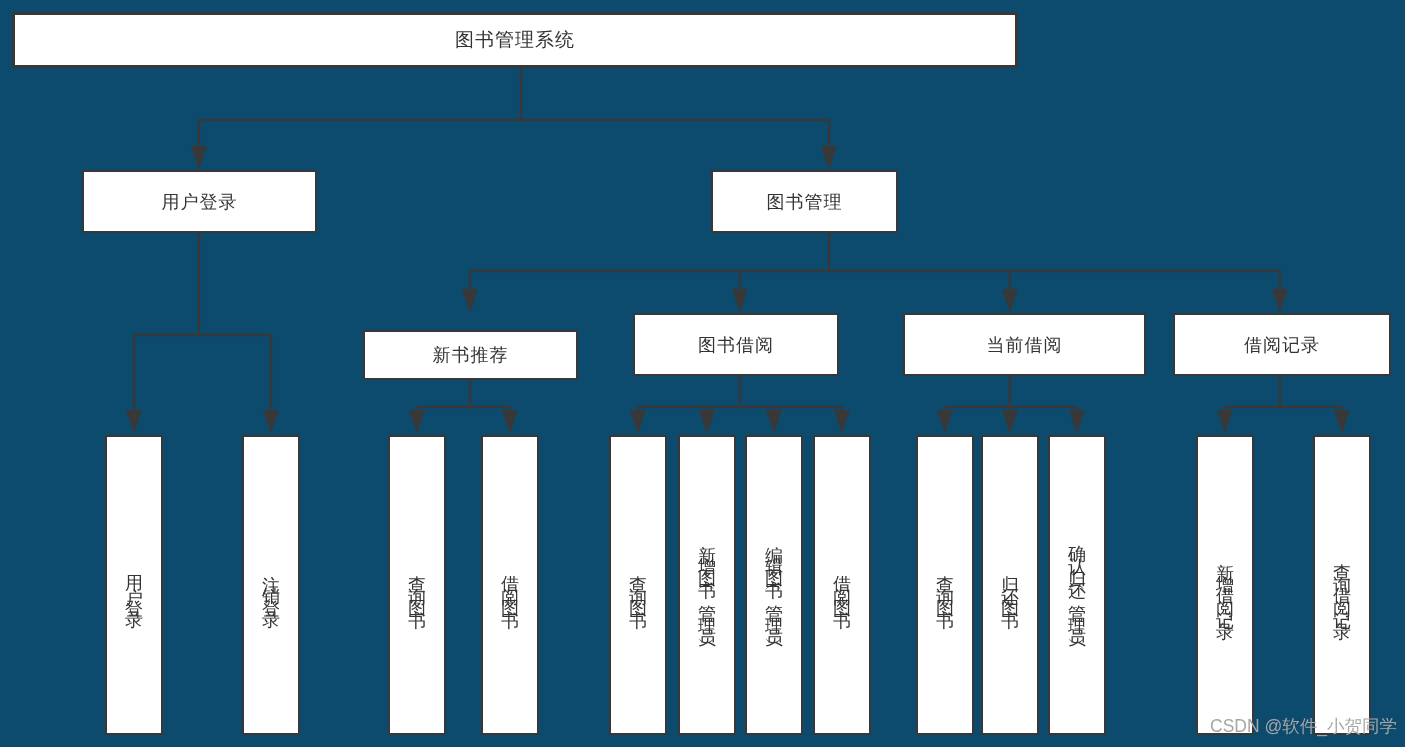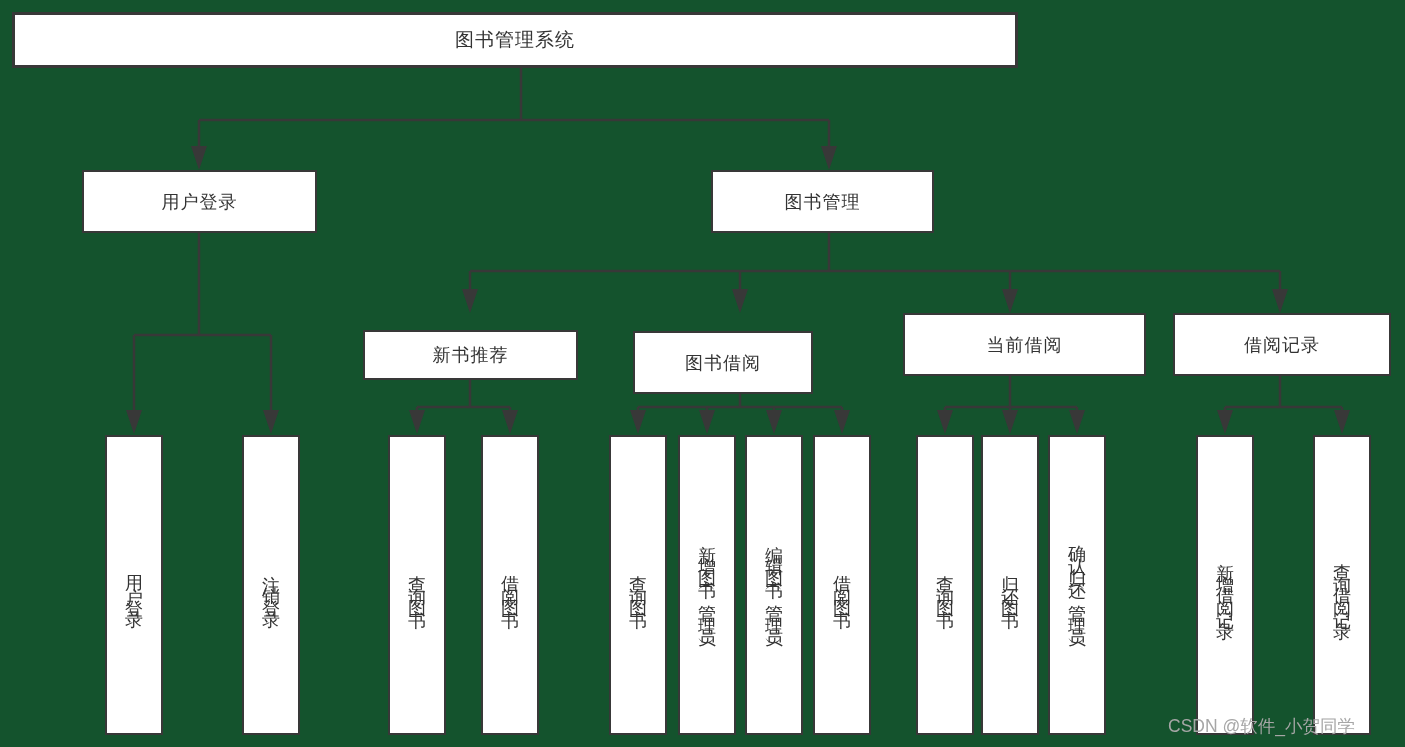--- a/index.html
+++ b/index.html
@@ -40,32 +40,32 @@
     writing-mode: vertical-rl;
     text-orientation: mixed;
     font-size: 18px;
     line-height: 1;
     letter-spacing: 12px;
     color: #333333;
     white-space: nowrap;
   }
   #watermark {
     position: absolute;
-    left: 1168px;
+    left: 1210px;
     top: 714px;
     z-index: 3;
     font-size: 17.5px;
     color: #a6a6a6;
     white-space: nowrap;
   }
 </style>
 </head>
 <body>
 
-<div id="stage" style="background: #14532d;">
+<div id="stage" style="background: #0c4a6e;">
 
   <svg id="connectors" viewBox="0 0 1405 747">
     <g fill="none" stroke="#383838" stroke-width="2.5">
       <path d="M521 68 V120 M199 120 H829 M199 120 V152 M829 120 V152"></path>
       <path d="M199 233 V335 M134 335 H271 M134 335 V416 M271 335 V416"></path>
       <path d="M829 233 V271 M470 271 H1280 M470 271 V295 M740 271 V295 M1010 271 V295 M1280 271 V295"></path>
       <path d="M470 376 V407 M417 407 H510 M417 407 V416 M510 407 V416"></path>
       <path d="M740 376 V407 M638 407 H842 M638 407 V416 M707 407 V416 M774 407 V416 M842 407 V416"></path>
       <path d="M1010 376 V407 M945 407 H1077 M945 407 V416 M1010 407 V416 M1077 407 V416"></path>
       <path d="M1280 376 V407 M1225 407 H1342 M1225 407 V416 M1342 407 V416"></path>
@@ -93,28 +93,28 @@
     </g>
   </svg>
 
   <div class="box hbox root" style="left:12px;top:12px;width:1006px;height:56px">
     <span class="lbl">图书管理系统</span>
   </div>
 
   <div class="box hbox" style="left:82px;top:170px;width:235px;height:63px">
     <span class="lbl">用户登录</span>
   </div>
-  <div class="box hbox" style="left:711px;top:170px;width:223px;height:63px">
+  <div class="box hbox" style="left:711px;top:170px;width:187px;height:63px">
     <span class="lbl">图书管理</span>
   </div>
 
   <div class="box hbox" style="left:363px;top:330px;width:215px;height:50px">
     <span class="lbl">新书推荐</span>
   </div>
-  <div class="box hbox" style="left:633px;top:331px;width:180px;height:63px">
+  <div class="box hbox" style="left:633px;top:313px;width:206px;height:63px">
     <span class="lbl">图书借阅</span>
   </div>
   <div class="box hbox" style="left:903px;top:313px;width:243px;height:63px">
     <span class="lbl">当前借阅</span>
   </div>
   <div class="box hbox" style="left:1173px;top:313px;width:218px;height:63px">
     <span class="lbl">借阅记录</span>
   </div>
 
   <div class="box vbox" style="left:105px;top:435px">

